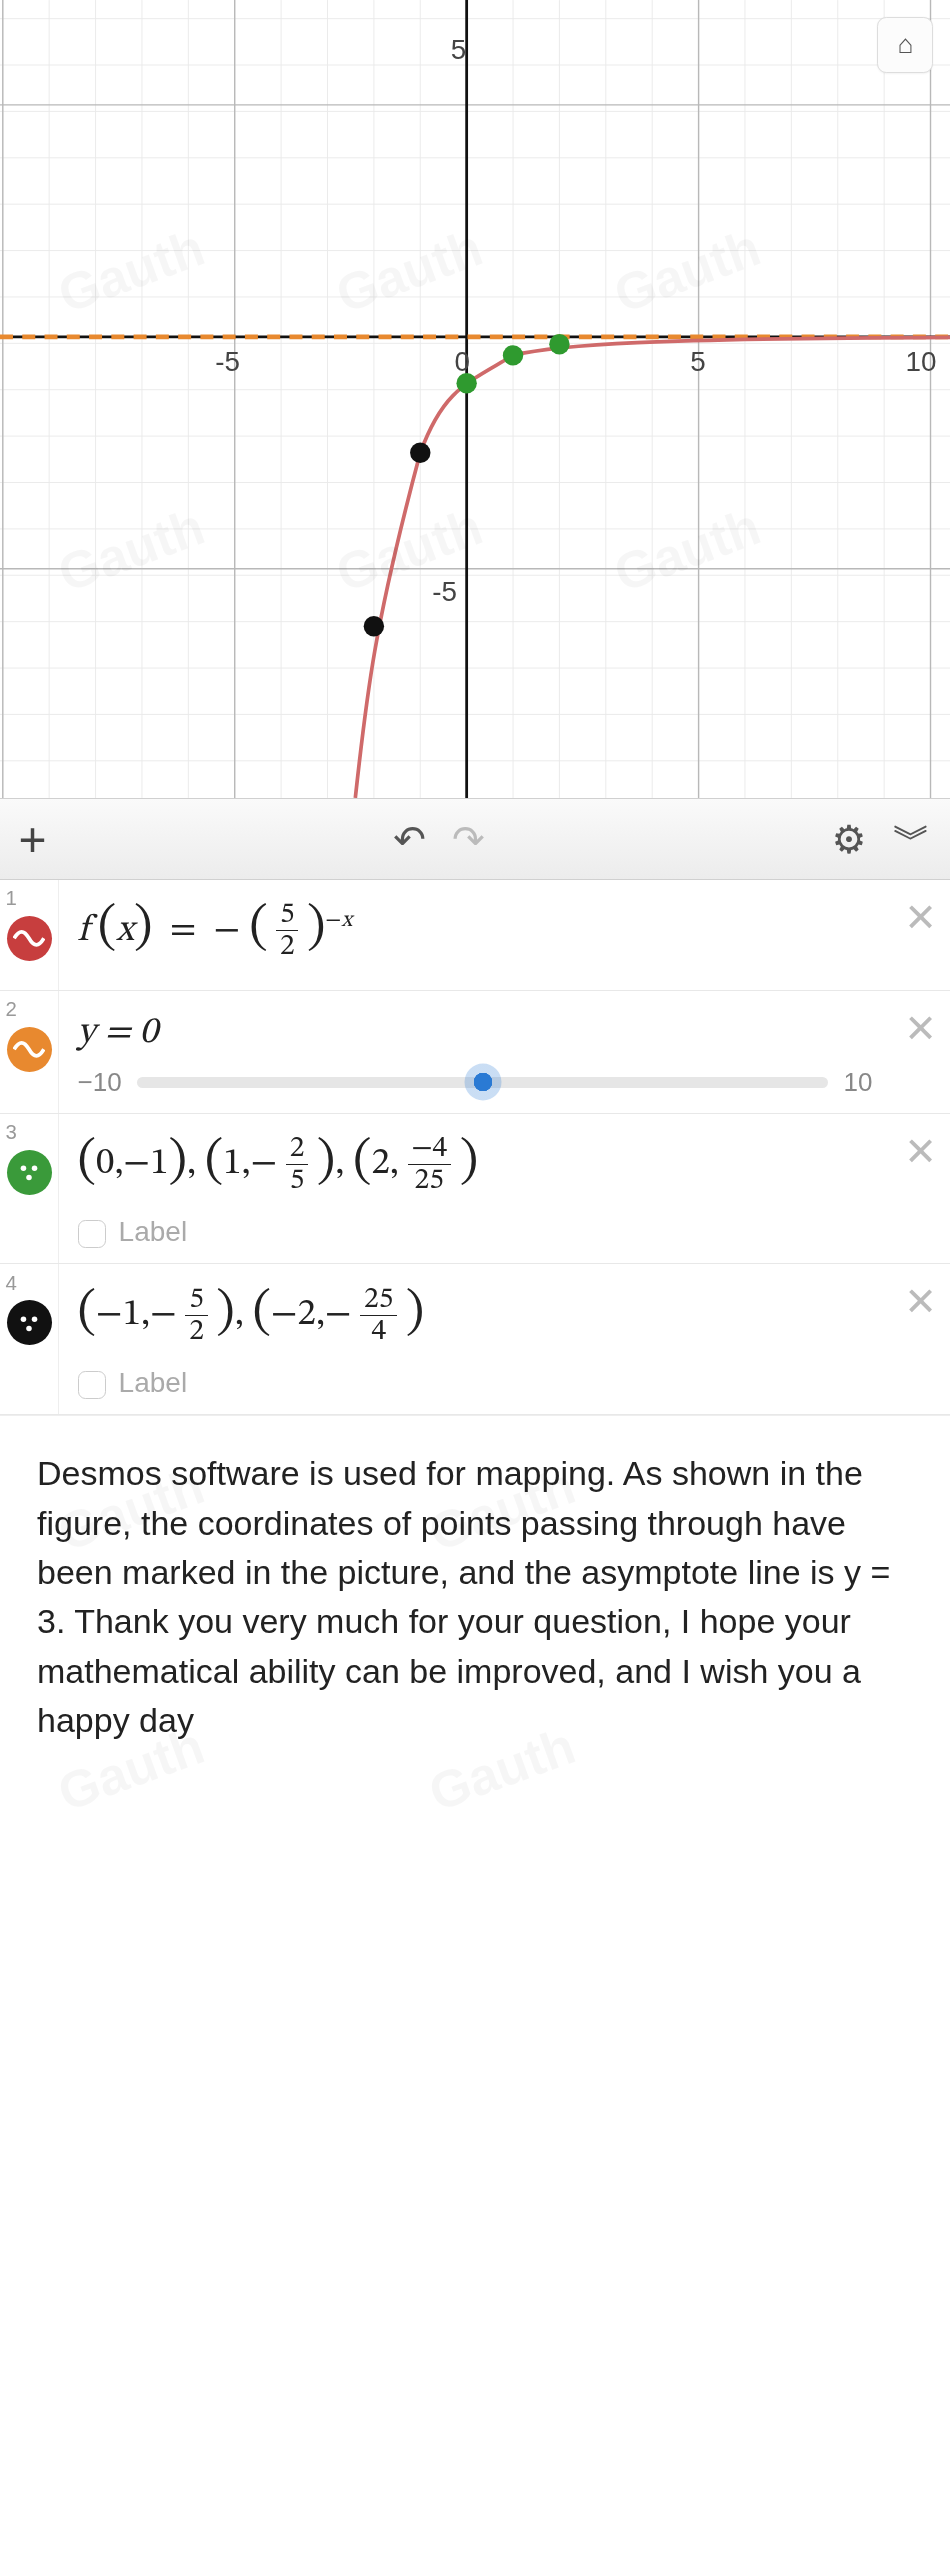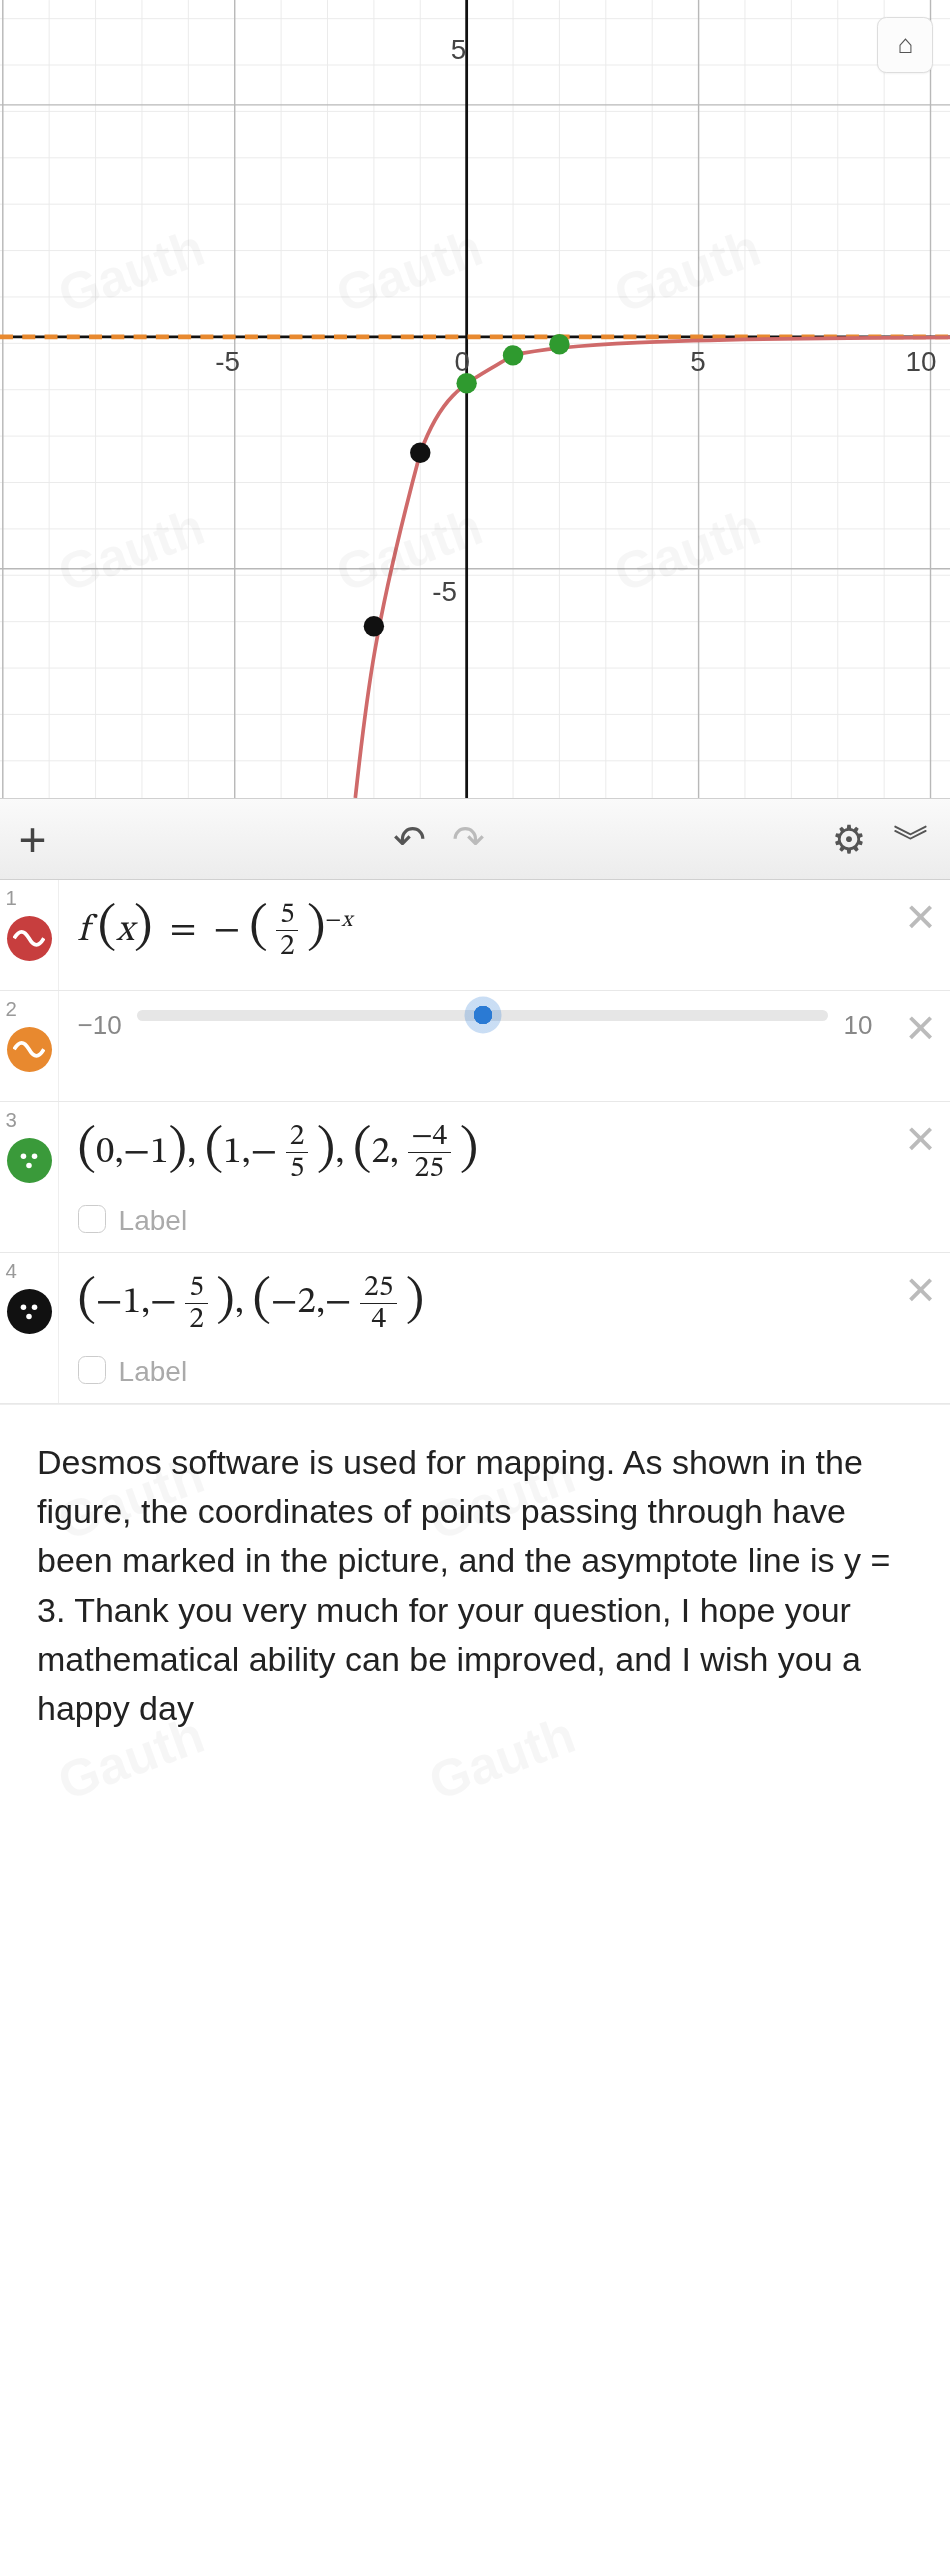--- a/index.html
+++ b/index.html
@@ -87,32 +87,32 @@
     color: #222;
     display: flex;
     flex-direction: column;
     gap: 11px;
   }
   .expr-close {
     width: 59px; display: flex; align-items: flex-start; justify-content: center; padding-top: 15px;
     font-size: 39px; color: #bbb;
   }
   .slider-row {
-    display: flex; align-items: flex-start; gap: 15px; font-size: 26px; color: #888; font-family: Arial,sans-serif;
+    display: flex; align-items: center; gap: 15px; font-size: 26px; color: #888; font-family: Arial,sans-serif;
   }
   .slider-track {
     flex: 1; height: 11px; background: #e6e6e6; border-radius: 5.6px; position: relative;
   }
   .slider-thumb {
     position: absolute; top: 50%; left: 50%; transform: translate(-50%,-50%);
     width: 37px; height: 37px; border-radius: 50%;
     background: radial-gradient(circle, #2a7ad4 0%, #2a7ad4 35%, rgba(42,122,212,0.25) 36%, rgba(42,122,212,0.25) 100%);
   }
   .label-row {
-    display: flex; align-items: flex-start; gap: 13px; font-size: 28px; color: #aaa; font-family: Arial,sans-serif;
+    display: flex; align-items: flex-end; gap: 13px; font-size: 28px; color: #aaa; font-family: Arial,sans-serif;
     padding-top: 9.3px;
   }
   .checkbox {
     width: 28px; height: 28px; border: 1.9px solid #ccc; border-radius: 7.4px; background: #fff;
   }
 
   .math-frac { display: inline-flex; flex-direction: column; align-items: center; vertical-align: middle; font-size: 0.8em; line-height: 1.05; }
   .math-frac .num { border-bottom: 1.9px solid #222; padding: 0 3.7px; }
   .math-frac .den { padding: 0 3.7px; }
   .big-paren { font-size: 1.4em; vertical-align: middle; position: relative; top: -0.05em; }
@@ -280,20 +280,21 @@
   <div class="expr-row">
     <div class="expr-gutter">
       <span class="row-num">2</span>
       <span class="color-circle c-orange">
         <svg width="32" height="18.6" viewBox="0 0 34 20">
             <path d="M1 10 Q9 -4 17 10 Q25 24 33 10" stroke="#fff" stroke-width="4" fill="none"></path>
           </svg>
       </span>
     </div>
     <div class="expr-body">
+      <span class="ital">y = 0</span>
       <div class="slider-row">
         <span>−10</span>
         <div class="slider-track">
           <div class="slider-thumb"></div>
         </div>
         <span>10</span>
       </div>
     </div>
     <div class="expr-close">✕</div>
   </div>

